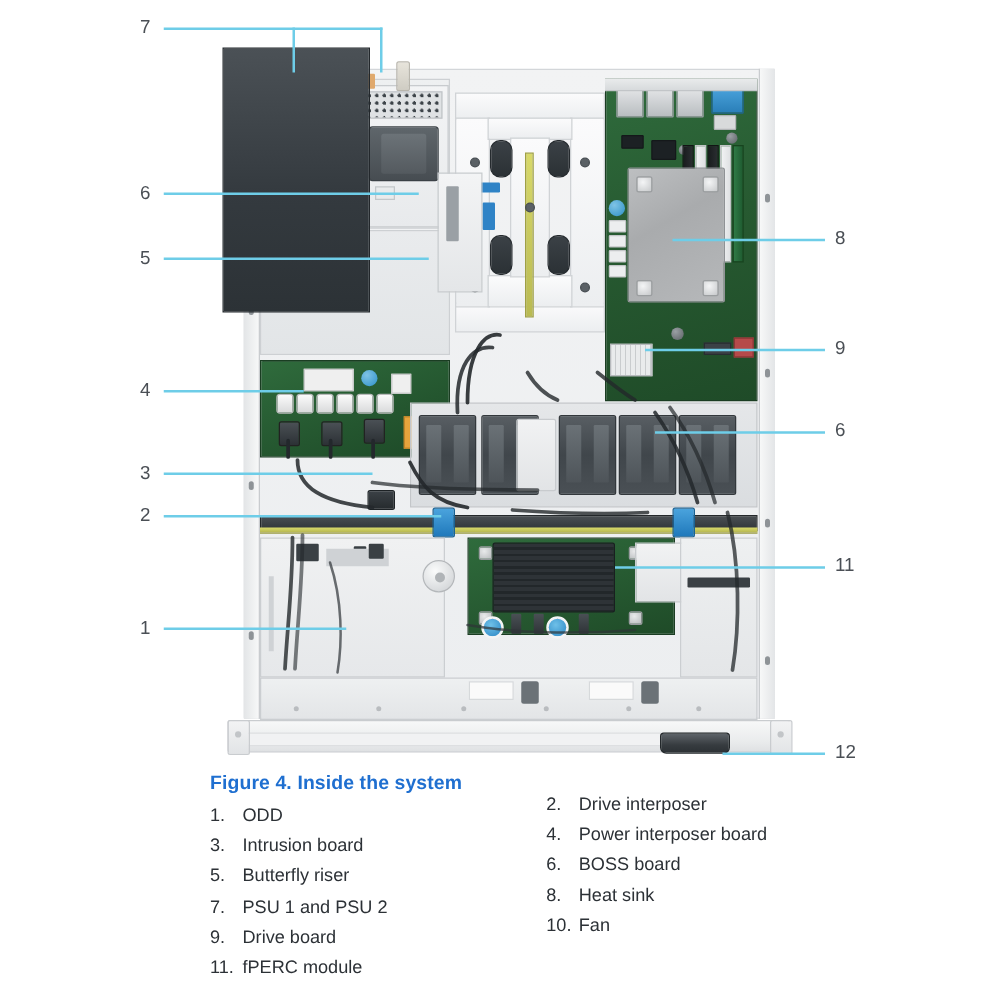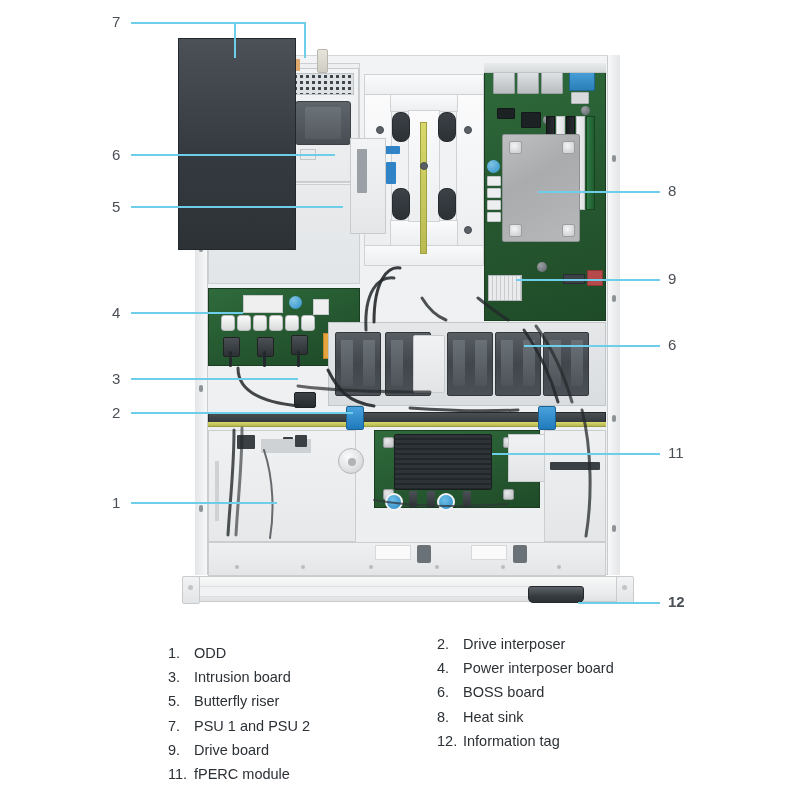--- a/index.html
+++ b/index.html
@@ -655,23 +655,24 @@
 
   <div class="callout-num right" style="left:668px;top:271px;">9</div>
   <div class="callout-line" style="left:516px;top:279px;width:144px;"></div>
 
   <div class="callout-num right" style="left:668px;top:337px;">6</div>
   <div class="callout-line" style="left:524px;top:345px;width:136px;"></div>
 
   <div class="callout-num right" style="left:668px;top:445px;">11</div>
   <div class="callout-line" style="left:492px;top:453px;width:168px;"></div>
 
-  <div class="callout-num right" style="left:668px;top:594px;font-weight:bold;">12</div>
+  <div class="callout-num right" style="left:668px;top:594px;">12</div>
   <div class="callout-line" style="left:578px;top:602px;width:82px;"></div>
 
+  <div id="caption">Figure 4. Inside the system</div>
 
   <div class="legend-col" id="legend-left">
     <div class="legend-item">
       <span class="legend-num">1.</span>
       <span class="legend-label">ODD</span>
     </div>
     <div class="legend-item">
       <span class="legend-num">3.</span>
       <span class="legend-label">Intrusion board</span>
     </div>
@@ -704,18 +705,18 @@
     </div>
     <div class="legend-item">
       <span class="legend-num">6.</span>
       <span class="legend-label">BOSS board</span>
     </div>
     <div class="legend-item">
       <span class="legend-num">8.</span>
       <span class="legend-label">Heat sink</span>
     </div>
     <div class="legend-item">
-      <span class="legend-num">12.</span>
-      <span class="legend-label">Information tag</span>
+      <span class="legend-num">10.</span>
+      <span class="legend-label">Fan</span>
     </div>
   </div>
 
 </div>
 
 </body></html>

